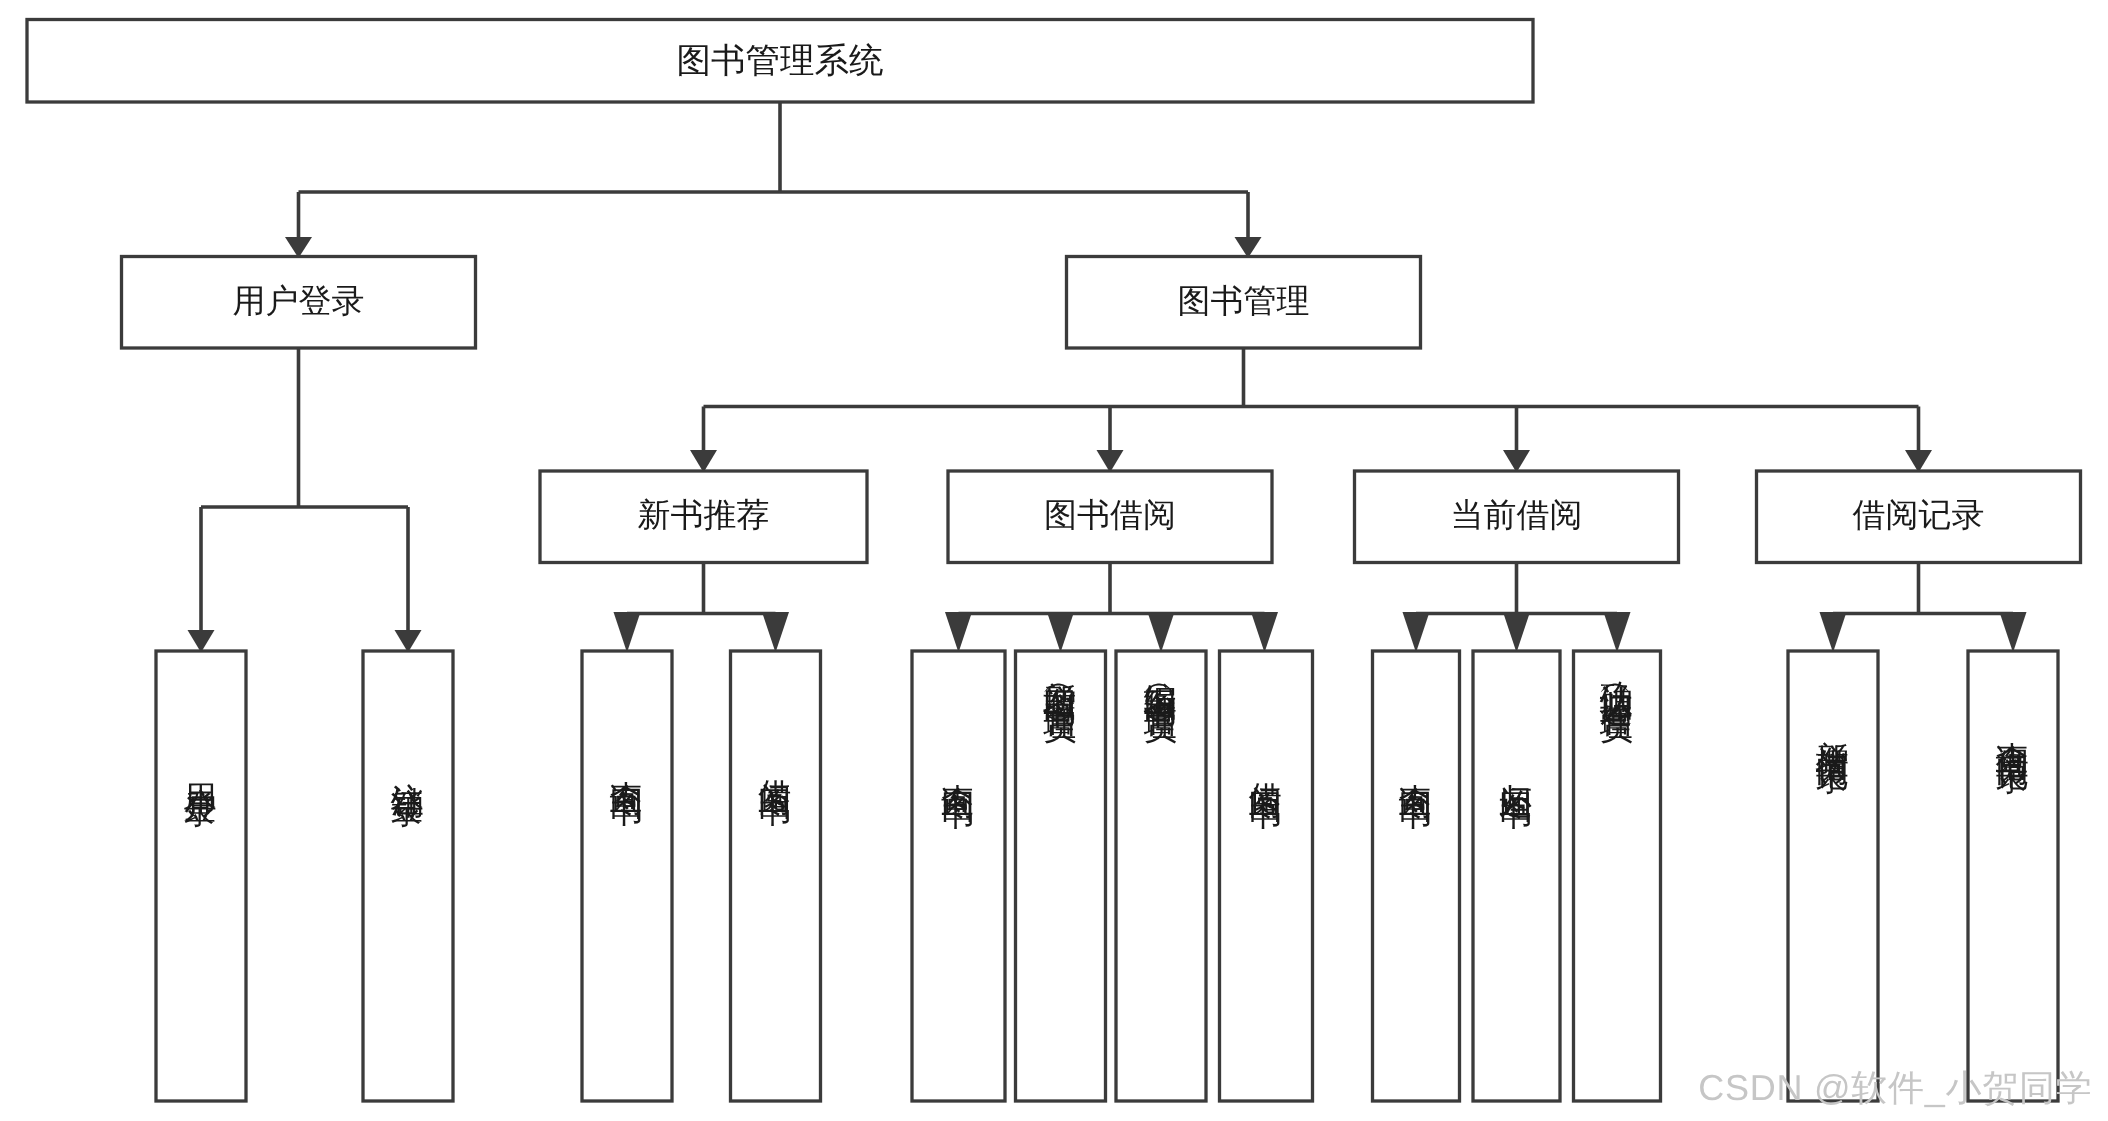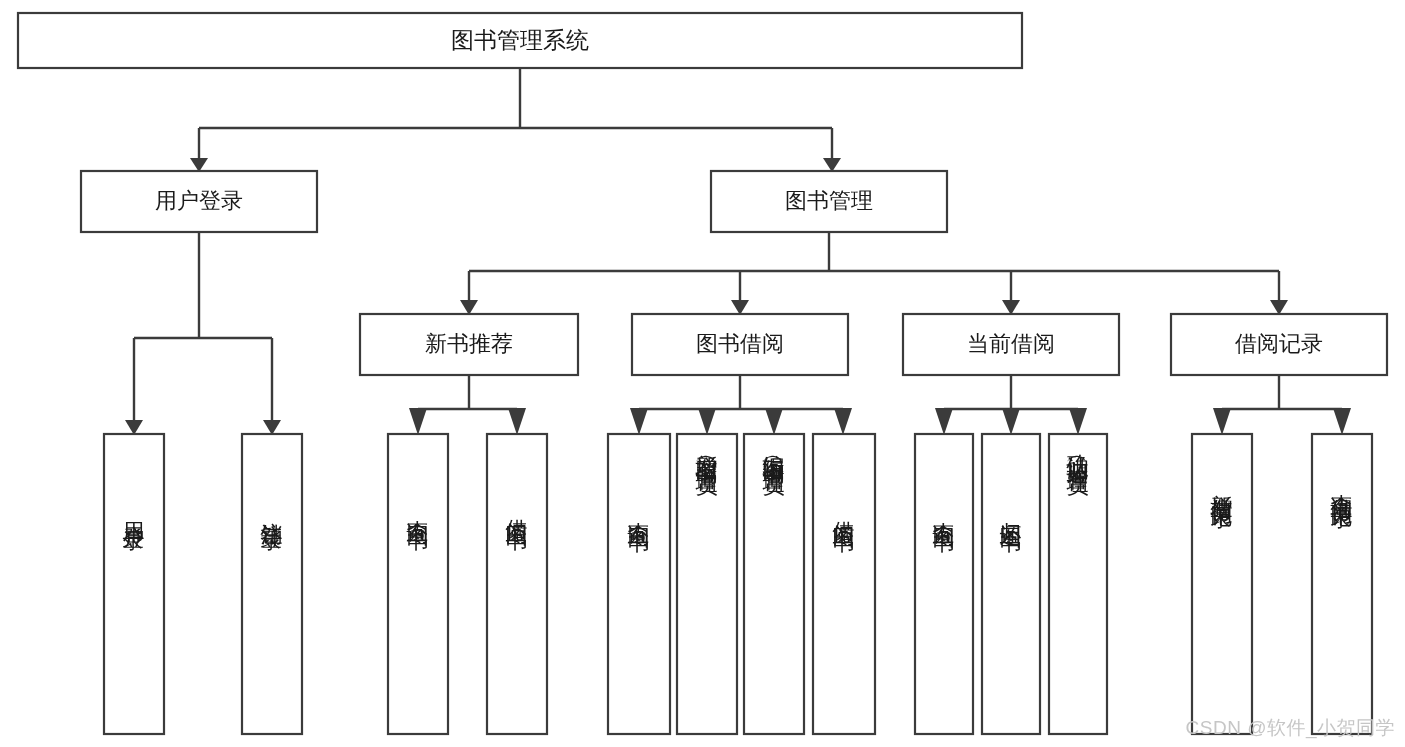--- a/index.html
+++ b/index.html
@@ -48,21 +48,21 @@
   }
   .arrow-head {
     fill: #3b3b3b;
     stroke: none;
   }
   .watermark {
     position: absolute;
     right: 10px;
     bottom: 6px;
     font-family: "Liberation Sans", "DejaVu Sans", sans-serif;
-    font-size: 19px;
+    font-size: 24px;
     color: #c6c6c6;
     white-space: nowrap;
     pointer-events: none;
     letter-spacing: 0.5px;
   }
 </style>
 </head>
 <body>
 
 <div id="diagram-wrap">

